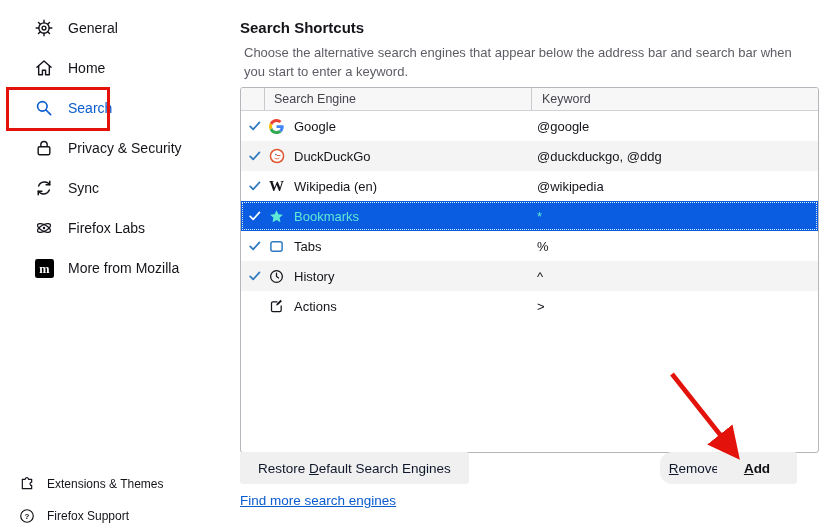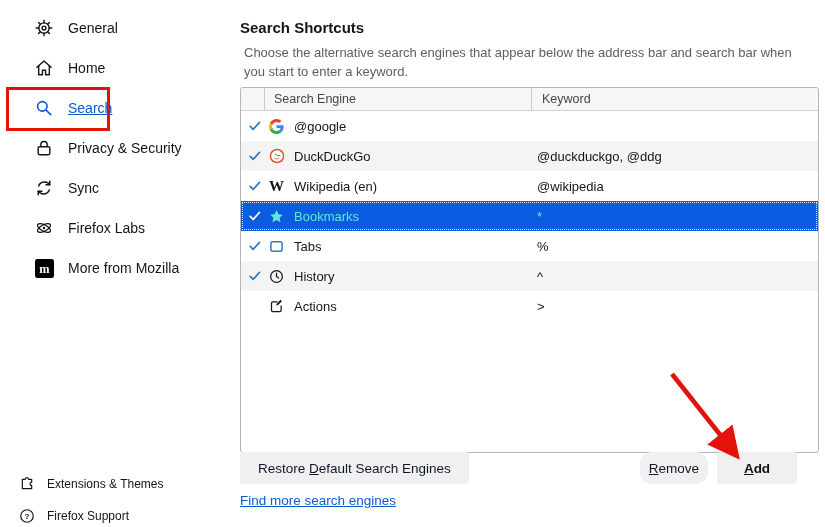--- a/index.html
+++ b/index.html
@@ -5,21 +5,21 @@
   * { margin:0; padding:0; box-sizing:border-box; }
   html,body { width:825px; height:527px; background:#fff; overflow:hidden;
     font-family:"Liberation Sans", sans-serif; color:#15141a; }
   .stage { position:relative; width:825px; height:527px; background:#fff; }
 
   
   .sidebar { position:absolute; left:0; top:8px; width:235px; }
   .side-item { display:flex; align-items:center; height:40px; padding-left:33px;
     gap:13px; font-size:14px; cursor:pointer; }
   .side-item .ic { width:22px; height:22px; display:flex; align-items:center; justify-content:center; flex:0 0 22px; }
-  .side-item.selected { color:var(--accent,#0b5cce);text-decoration:underline; }
+  .side-item.selected { color:var(--accent,#0b5cce); }
 
   .side-footer-item { position:absolute; left:0; display:flex; align-items:center;
     padding-left:18px; gap:12px; font-size:12px; height:22px; cursor:pointer; }
   .side-footer-item .ic { width:17px; height:17px; display:flex; align-items:center; justify-content:center; }
 
   .annot-box { position:absolute; left:6px; top:87px; width:104px; height:44px;
     border:3px solid var(--red,#e3120b); pointer-events:none; }
 
   
   .page-title { position:absolute; left:240px; top:19px; font-size:15px; font-weight:700; }
@@ -44,21 +44,21 @@
   .cell-icon { width:25px; display:flex; justify-content:flex-start; align-items:center; }
   .cell-name { width:243px; }
   .cell-keyword { flex:1; }
   .wiki-w { font-family:"Liberation Serif", serif; font-weight:700; font-size:15px; line-height:15px; }
 
   
   .btn { position:absolute; top:452px; height:32px; background:#f0f0f0; border:none;
     border-radius:3px; font-family:"Liberation Sans", sans-serif; font-size:13.5px; cursor:pointer; }
   .btn.disabled { color:#0f172a; }
   #btn-restore { left:240px; padding:0 18px; }
-  #btn-remove  { left:640px; width:68px;border-radius:12px; }
+  #btn-remove  { left:660px; width:68px;border-radius:12px; }
   #btn-add     { left:717px; width:80px; color:#101014; font-weight:700; }
 
   .find-link { position:absolute; left:240px; top:493px; font-size:13.5px;
     color:var(--accent,#0b5cce); text-decoration:underline; cursor:pointer; }
 
   .annot-arrow { position:absolute; left:650px; top:360px; width:115px; height:112px;
     pointer-events:none; }
 </style>
 </head>
 <body>
@@ -179,20 +179,21 @@
             </svg>
           </span>
       <span class="cell-icon">
             <svg width="15" height="15" viewBox="0 0 48 48">
               <path fill="#EA4335" d="M24 9.5c3.5 0 6.7 1.2 9.2 3.6l6.9-6.9C35.9 2.4 30.5 0 24 0 14.6 0 6.5 5.4 2.6 13.2l8 6.2C12.4 13.7 17.7 9.5 24 9.5z"></path>
               <path fill="#4285F4" d="M47 24.6c0-1.6-.2-3.1-.4-4.6H24v9h12.9c-.6 3-2.3 5.5-4.8 7.2l7.7 6C44.4 38 47 31.8 47 24.6z"></path>
               <path fill="#FBBC05" d="M10.5 28.6c-.5-1.5-.8-3-.8-4.6s.3-3.1.8-4.6l-8-6.2C.9 16.5 0 20.1 0 24s.9 7.5 2.6 10.8l7.9-6.2z"></path>
               <path fill="#34A853" d="M24 48c6.5 0 11.9-2.1 15.9-5.8l-7.7-6c-2.2 1.5-4.9 2.3-8.2 2.3-6.3 0-11.6-4.2-13.5-9.9l-8 6.2C6.5 42.6 14.6 48 24 48z"></path>
             </svg>
           </span>
+      <span class="cell-name">Google</span>
       <span class="cell-keyword">@google</span>
     </div>
         <div class="row">
       <span class="cell-check">
             <svg width="14" height="14" viewBox="0 0 16 16" fill="none">
               <path d="M2.5 8.5l3.4 3.4 7.2-8" stroke="currentColor" stroke-width="1.9" stroke-linecap="round" stroke-linejoin="round"></path>
             </svg>
           </span>
       <span class="cell-icon">
             <svg width="16" height="16" viewBox="0 0 24 24">

